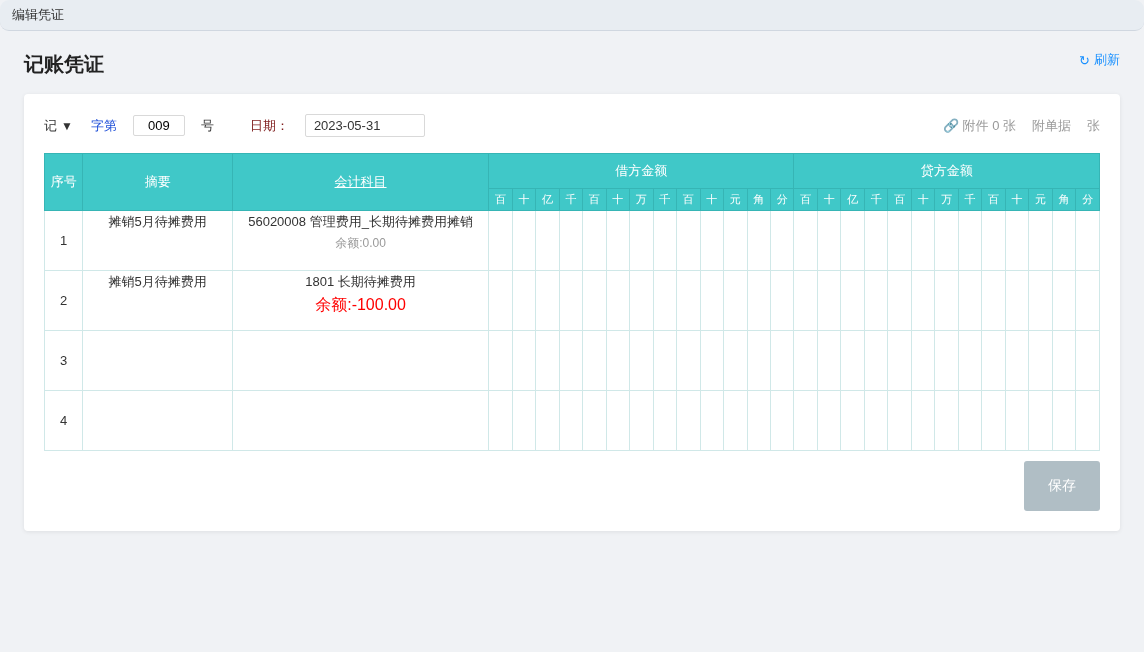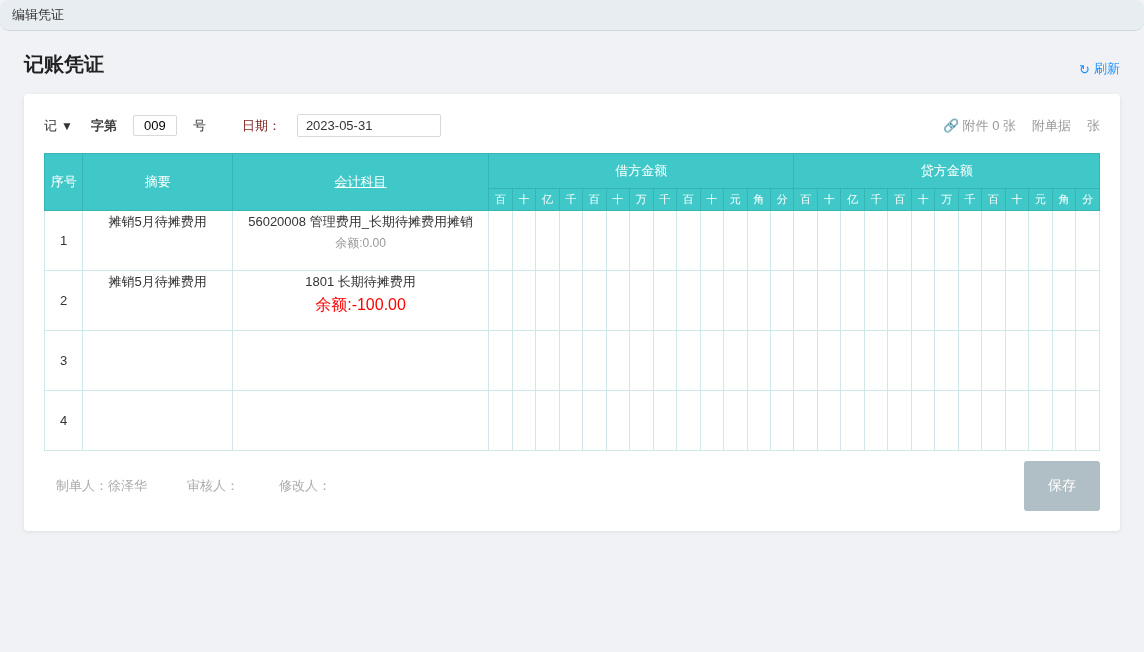--- a/index.html
+++ b/index.html
@@ -21,21 +21,21 @@
     }
     .main-container {
       background: #f0f2f5;
       padding: 20px 24px;
       height: calc(652px - 32px);
       overflow-y: auto;
     }
     .page-header {
       display: flex;
       justify-content: space-between;
-      align-items: flex-end;
+      align-items: flex-start;
       margin-bottom: 16px;
     }
     .page-title {
       font-size: 20px;
       font-weight: bold;
       color: #222;
     }
     .refresh-btn {
       display: flex;
       align-items: center;
@@ -65,36 +65,36 @@
       color: #333;
     }
     .dropdown-btn {
       background: none;
       border: none;
       cursor: pointer;
       font-size: 12px;
       color: #333;
       padding: 0 2px;
     }
-    .zi-di-label { color: #404040; margin: 0 4px; font-weight: bold; }
+    .zi-di-label { color: #1d4ed8; margin: 0 4px; }
     .number-input {
       border: 1px solid #d9d9d9;
       border-radius: 2px;
       padding: 2px 8px;
-      width: 44px;
+      width: 52px;
       font-size: 13px;
       text-align: center;
     }
     .hao-label { color: #333; margin: 0 4px; }
     .date-label { color: #7f1d1d; margin-left: 20px; margin-right: 4px; }
     .date-input {
       border: 1px solid #d9d9d9;
       border-radius: 2px;
       padding: 3px 8px;
-      width: 144px;
+      width: 120px;
       font-size: 13px;
       color: #333;
       background: #fff;
     }
     .attachment-section {
       margin-left: auto;
       display: flex;
       align-items: center;
       gap: 16px;
       color: #999;
@@ -422,23 +422,18 @@
             <td class="cell-amount amount-col"></td>
             <td class="cell-amount amount-col"></td>
             <td class="cell-amount amount-col"></td>
             <td class="cell-amount amount-col"></td>
           </tr>
         </tbody>
     </table>
 
 
     <div class="footer-row">
-      <div class="maker-section">
-        <span>制单人：徐泽华</span>
-        <span>审核人：</span>
-        <span>修改人：</span>
-      </div>
       <div class="span-full"></div>
       <button class="save-btn">保存</button>
     </div>
 
   </div>
 </div>
 
 </body></html>

